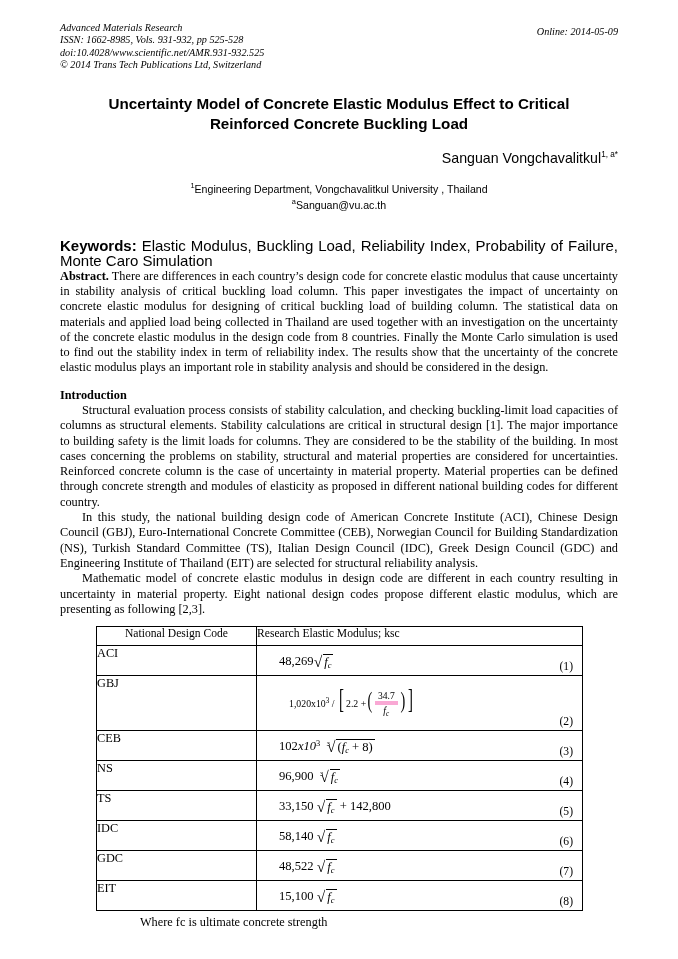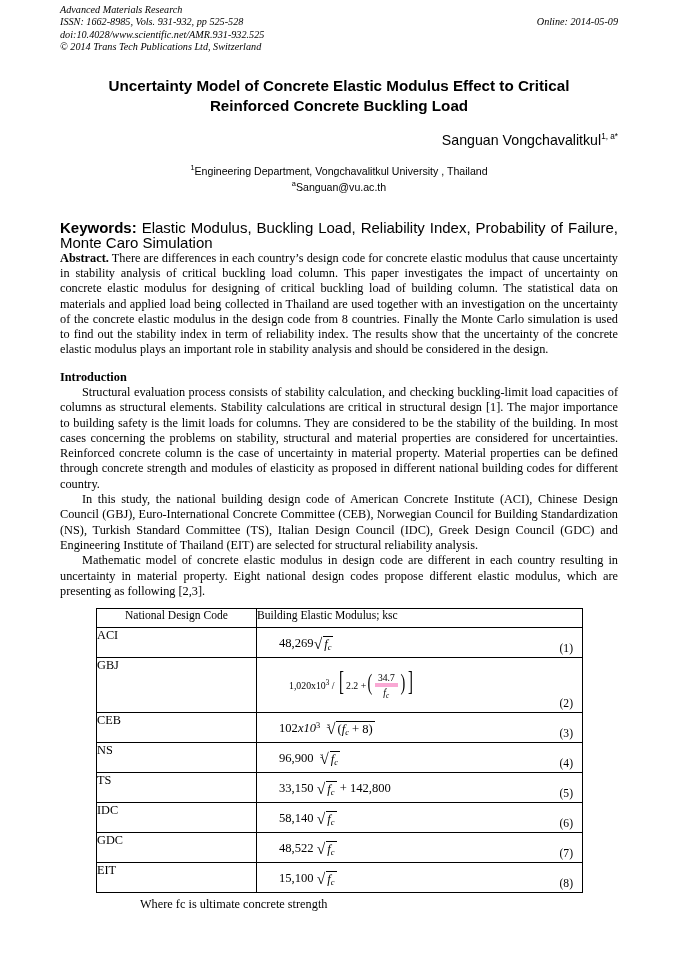--- a/index.html
+++ b/index.html
@@ -15,34 +15,34 @@
     color: #000000;
     overflow: hidden;
   }
 
   .page {
     position: absolute;
     left: 0; top: 0;
     width: 678px;
     height: 959px;
     box-sizing: border-box;
-    padding: 4px 60px 0 60px;
+    padding: 22px 60px 0 60px;
   }
 
   
   .jheader {
     position: relative;
     height: 58px;
     font-family: "Liberation Serif", "DejaVu Serif", serif;
     font-style: italic;
     font-size: 10.2px;
     line-height: 12.4px;
   }
   .jheader .left { position: absolute; left: 0; top: 0; }
-  .jheader .right { position: absolute; right: 0; top: 12px; white-space: nowrap; }
+  .jheader .right { position: absolute; right: 0; top: 4px; white-space: nowrap; }
   .jheader .line { display: block; }
 
   
   .title {
     font-family: "Liberation Sans", "DejaVu Sans", sans-serif;
     font-weight: bold;
     font-size: 15.2px;
     line-height: 20px;
     text-align: center;
     margin: 14px 10px 0 10px;
@@ -244,21 +244,21 @@
 
   <div class="tbl-wrap">
     <table class="codes">
       <colgroup>
           <col class="c1">
           <col class="c2">
         </colgroup>
       <thead>
         <tr>
           <th class="hdr-cell hdr-c1">National Design Code</th>
-          <th class="hdr-cell hdr-c2">Building Elastic Modulus; ksc</th>
+          <th class="hdr-cell hdr-c2">Research Elastic Modulus; ksc</th>
         </tr>
       </thead>
       <tbody>
 
         <tr class="row-aci">
           <td class="code-cell">ACI</td>
           <td class="eq-cell">
             <div class="eq-body">
               <span class="m"><span>48,269</span><span class="sqrt-glyph">√</span><span class="sqrt"><span class="mi">f</span><span class="msub">c</span></span></span>
             </div>

